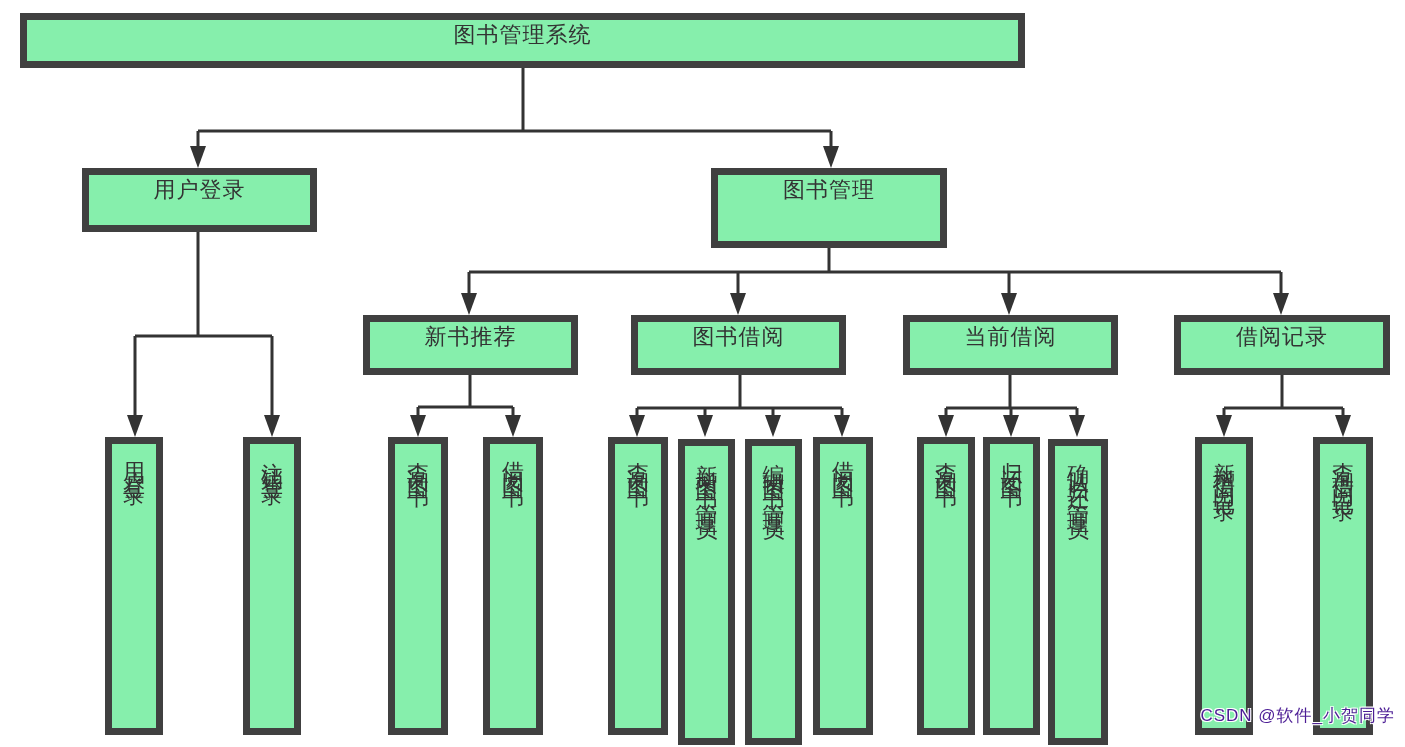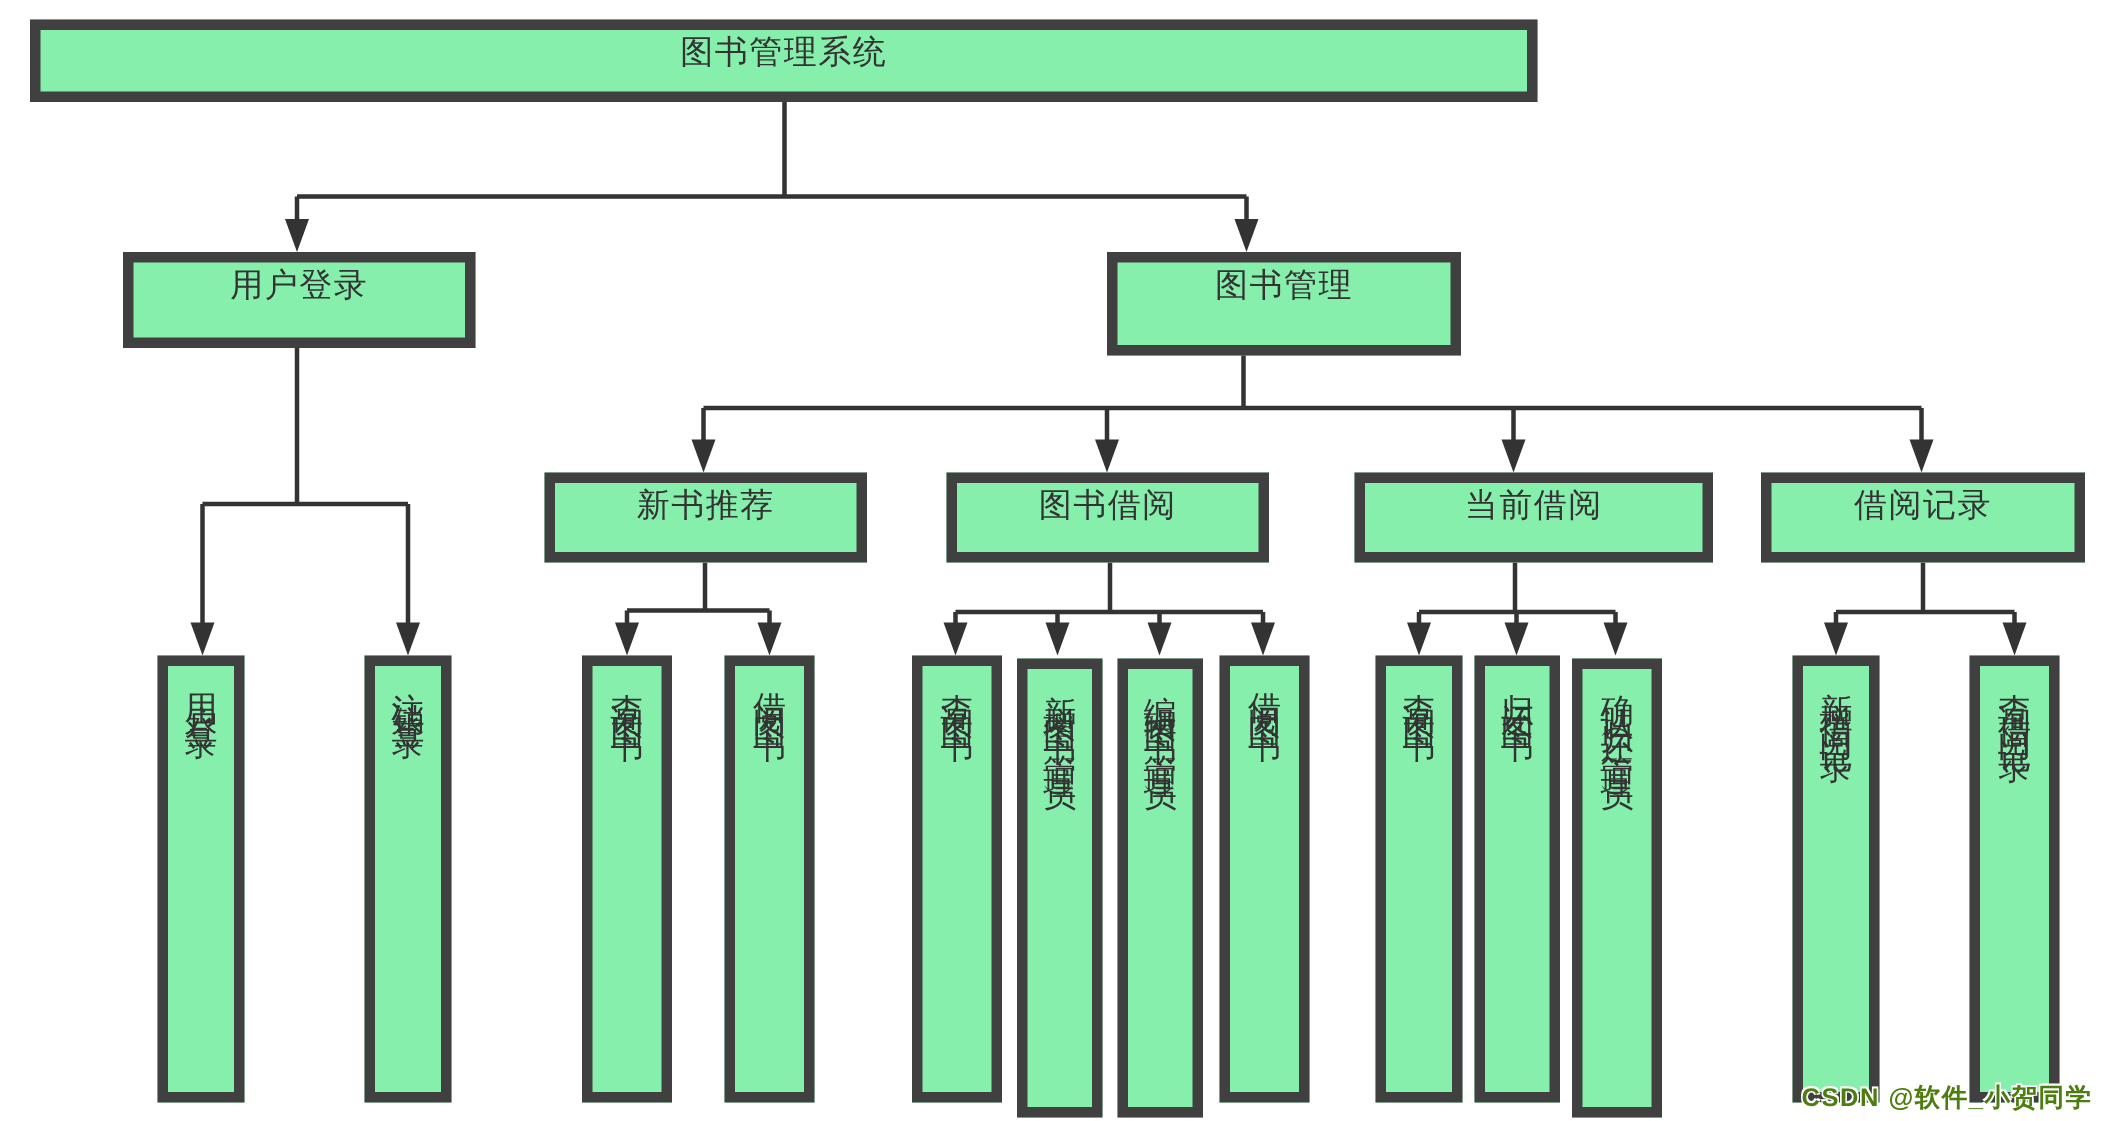--- a/index.html
+++ b/index.html
@@ -44,51 +44,50 @@
     font-size: 22px;
     letter-spacing: 8px;
     line-height: 1;
     white-space: nowrap;
     color: #333333;
   }
   
   .n-root   { left: 20px;   top: 13px;  width: 1005px; height: 55px; }
   
   .n-user   { left: 82px;   top: 168px; width: 235px;  height: 64px; }
-  .n-mgmt   { left: 738px;  top: 168px; width: 236px;  height: 69px; font-family: Liberation Serif, serif; }
+  .n-mgmt   { left: 711px;  top: 168px; width: 236px;  height: 80px; font-family: Liberation Serif, serif; }
   
   .n-rec    { left: 363px;  top: 315px; width: 215px;  height: 60px; }
   .n-bor    { left: 631px;  top: 315px; width: 215px;  height: 60px; }
-  .n-cur    { left: 903px;  top: 315px; width: 239px;  height: 60px; }
+  .n-cur    { left: 903px;  top: 315px; width: 215px;  height: 60px; }
   .n-log    { left: 1174px; top: 315px; width: 216px;  height: 60px; }
   
   .lf-user-1 { left: 105px;  top: 437px; width: 58px; height: 298px; }
   .lf-user-2 { left: 243px;  top: 437px; width: 58px; height: 298px; }
   .lf-rec-1  { left: 388px;  top: 437px; width: 60px; height: 298px; }
   .lf-rec-2  { left: 483px;  top: 437px; width: 60px; height: 298px; }
   .lf-bor-1  { left: 608px;  top: 437px; width: 60px; height: 298px; }
   .lf-bor-2  { left: 678px;  top: 439px; width: 57px; height: 306px; }
   .lf-bor-3  { left: 745px;  top: 439px; width: 57px; height: 306px; }
   .lf-bor-4  { left: 813px;  top: 437px; width: 60px; height: 298px; }
   .lf-cur-1  { left: 917px;  top: 437px; width: 58px; height: 298px; }
   .lf-cur-2  { left: 983px;  top: 437px; width: 57px; height: 298px; }
   .lf-cur-3  { left: 1048px; top: 439px; width: 60px; height: 306px; }
   .lf-log-1  { left: 1195px; top: 437px; width: 58px; height: 298px; }
   .lf-log-2  { left: 1313px; top: 437px; width: 60px; height: 298px; }
   .watermark {
     position: absolute;
     right: 10px;
-    bottom: 4px;
+    bottom: 20px;
     font-size: 17px;
     letter-spacing: 1px;
-    color: #4d7c0f;
+    color: #4c1d95;
     z-index: 3;
     text-shadow: 1px 1px 0 #ffffff, -1px -1px 0 #ffffff, 1px -1px 0 #ffffff, -1px 1px 0 #ffffff;
     white-space: nowrap;
-    font-weight: bold;
   }
 </style>
 </head>
 <body>
 
 <div class="canvas">
 
   <svg class="connectors" viewBox="0 0 1405 747" xmlns="http://www.w3.org/2000/svg" fill="none" stroke="#333333" stroke-width="3">
 
     <path d="M523 68 V131 M198 131 H831 M198 131 V150 M831 131 V150"></path>

